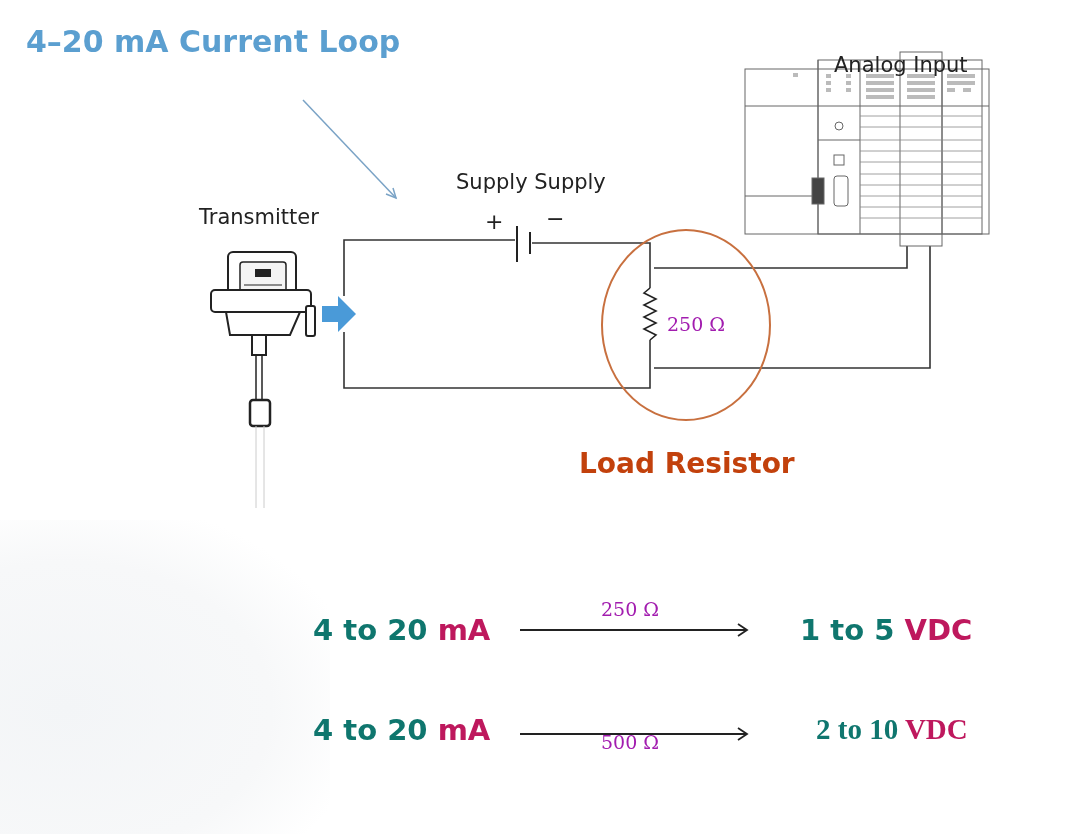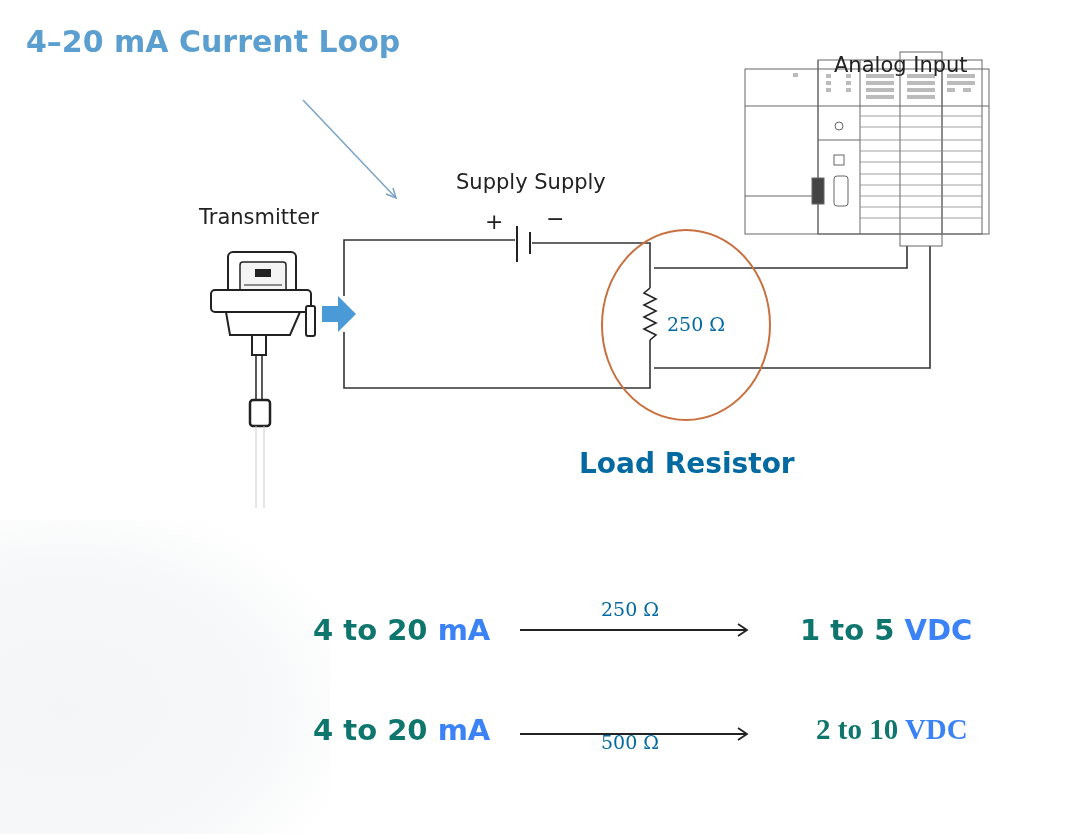--- a/index.html
+++ b/index.html
@@ -1,24 +1,24 @@
 <!DOCTYPE html>
 <html><head>
 <meta charset="utf-8">
 <style>
   html, body { margin:0; padding:0; }
   body { width:1080px; height:834px; background:#ffffff; position:relative; overflow:hidden; font-family:"Liberation Sans", sans-serif; }
   .abs { position:absolute; }
   .title { left:26px; top:24px; font-size:30px; font-weight:bold; color:#5b9fd0; font-family:"DejaVu Sans", sans-serif; letter-spacing:0px; }
   .label { font-size:21px; color:#222; font-family:"DejaVu Sans", sans-serif; }
   .orange { color:#0f766e; }
-  .load { font-size:28px; font-weight:bold; color:#0369a1; font-family:"DejaVu Sans", sans-serif; }
+  .load { font-size:28px; font-weight:bold; color:#c2410c; font-family:"DejaVu Sans", sans-serif; }
   .conv { font-size:29px; font-weight:bold; font-family:"DejaVu Sans", sans-serif; white-space:nowrap; }
-  .conv .unit { color:#3b82f6; }
-  .res-lbl { font-size:19px; font-family:"DejaVu Serif", serif; color:#0369a1; }
+  .conv .unit { color:#be185d; }
+  .res-lbl { font-size:19px; font-family:"DejaVu Serif", serif; color:#a21caf; }
   .watermark { left:0; top:520px; width:330px; height:314px; background:radial-gradient(ellipse at 20% 60%, #f3f5f7 0%, #f7f8f9 55%, rgba(255,255,255,0) 80%); }
   svg { position:absolute; left:0; top:0; }
 </style>
 </head>
 <body>
 
 <div class="abs watermark"></div>
 
 <div class="abs title">4–20 mA Current Loop</div>
 

